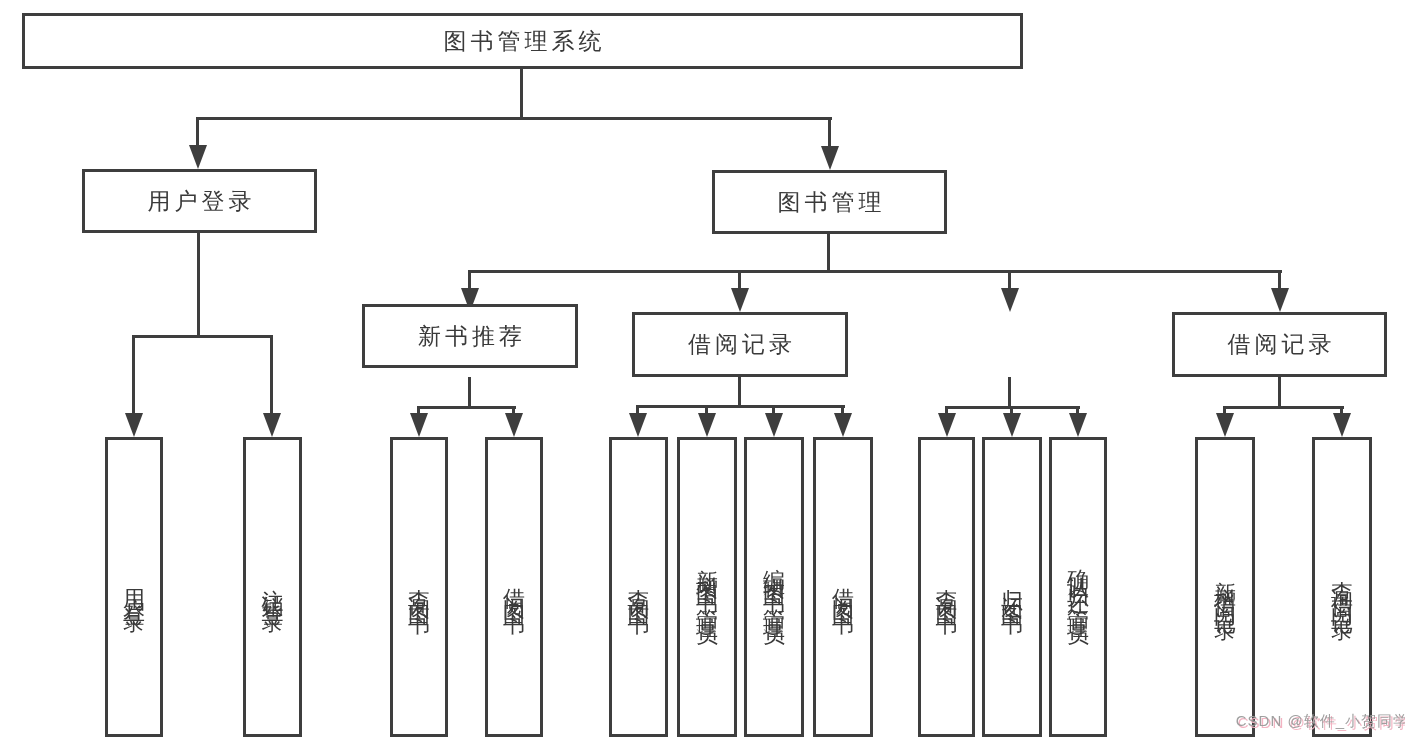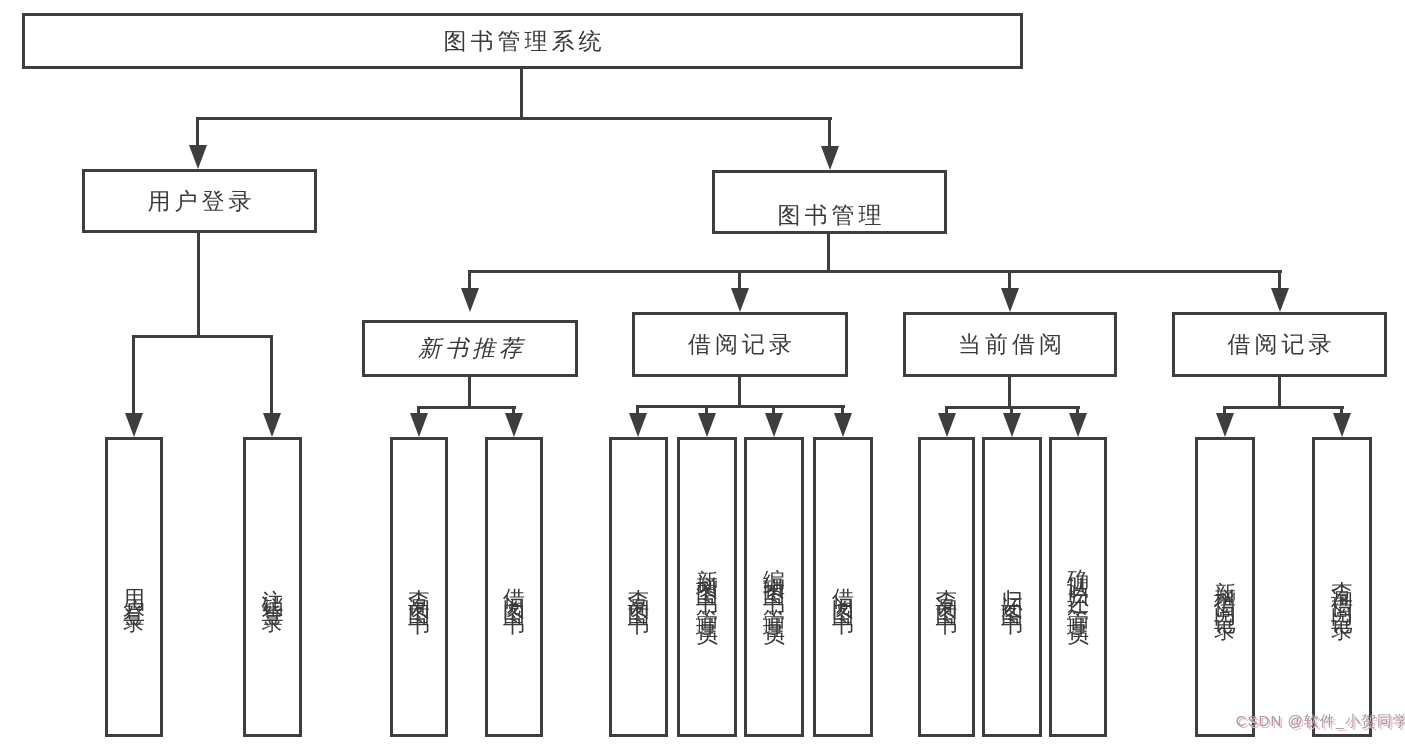--- a/index.html
+++ b/index.html
@@ -39,21 +39,21 @@
   <div class="vline" style="left:520px;top:69px;height:50px;"></div>
   <div class="hline" style="left:196px;top:117px;width:636px;"></div>
   <div class="vline" style="left:196px;top:117px;height:33px;"></div>
   <div class="arrow" style="left:189px;top:145px;"></div>
   <div class="vline" style="left:828px;top:117px;height:33px;"></div>
   <div class="arrow" style="left:821px;top:146px;"></div>
 
   <div class="box hbox" style="left:82px;top:169px;width:235px;height:64px;">
     <span>用户登录</span>
   </div>
-  <div class="box hbox" style="left:712px;top:170px;width:235px;height:64px;align-items:flex-end;">
+  <div class="box hbox" style="left:712px;top:170px;width:235px;height:64px;">
     <span>图书管理</span>
   </div>
 
   <div class="vline" style="left:197px;top:233px;height:105px;"></div>
   <div class="hline" style="left:132px;top:335px;width:141px;"></div>
   <div class="vline" style="left:132px;top:335px;height:82px;"></div>
   <div class="arrow" style="left:125px;top:413px;"></div>
   <div class="vline" style="left:270px;top:335px;height:82px;"></div>
   <div class="arrow" style="left:263px;top:413px;"></div>
 
@@ -61,28 +61,25 @@
   <div class="hline" style="left:468px;top:270px;width:814px;"></div>
   <div class="vline" style="left:468px;top:270px;height:22px;"></div>
   <div class="arrow" style="left:461px;top:288px;"></div>
   <div class="vline" style="left:738px;top:270px;height:22px;"></div>
   <div class="arrow" style="left:731px;top:288px;"></div>
   <div class="vline" style="left:1008px;top:270px;height:22px;"></div>
   <div class="arrow" style="left:1001px;top:288px;"></div>
   <div class="vline" style="left:1278px;top:270px;height:22px;"></div>
   <div class="arrow" style="left:1271px;top:288px;"></div>
 
-  <div class="box hbox" style="left:362px;top:320px;width:216px;height:57px;font-style:italic;">
+  <div class="box hbox" style="left:362px;top:304px;width:216px;height:64px;">
     <span>新书推荐</span>
   </div>
   <div class="box hbox" style="left:632px;top:312px;width:216px;height:65px;">
     <span>借阅记录</span>
-  </div>
-  <div class="box hbox" style="left:903px;top:312px;width:214px;height:65px;">
-    <span>当前借阅</span>
   </div>
   <div class="box hbox" style="left:1172px;top:312px;width:215px;height:65px;">
     <span>借阅记录</span>
   </div>
 
   <div class="vline" style="left:468px;top:377px;height:32px;"></div>
   <div class="hline" style="left:417px;top:406px;width:99px;"></div>
   <div class="vline" style="left:417px;top:406px;height:11px;"></div>
   <div class="arrow" style="left:410px;top:413px;"></div>
   <div class="vline" style="left:512px;top:406px;height:11px;"></div>

